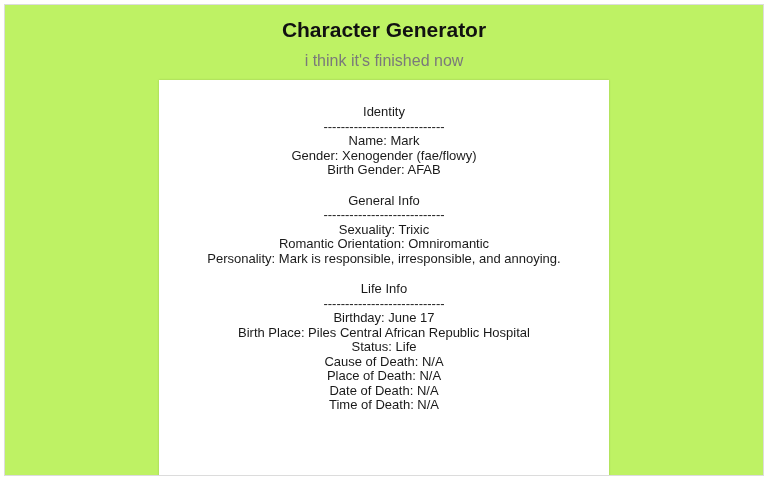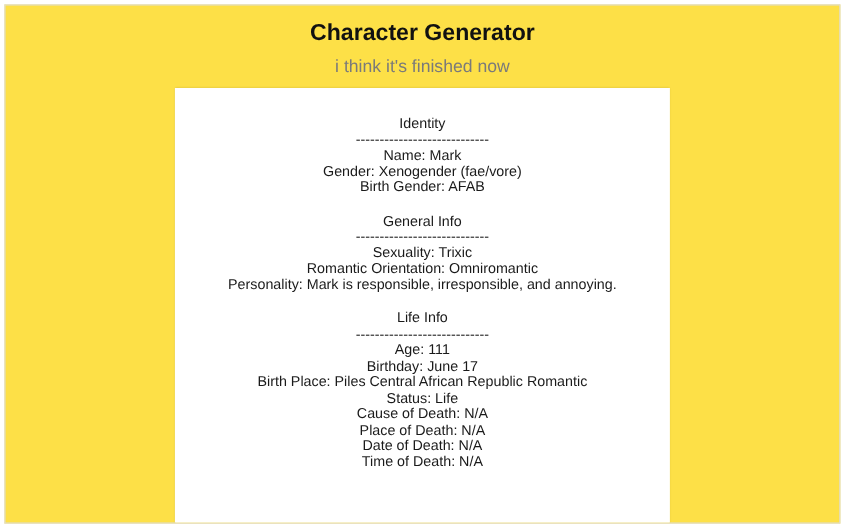--- a/index.html
+++ b/index.html
@@ -9,21 +9,21 @@
       height: 480px;
       overflow: hidden;
       background: #ffffff;
     }
     .frame {
       position: absolute;
       left: 4px;
       top: 4px;
       width: 758px;
       height: 470px;
-      background: #fde047;
+      background: #bef264;
       border: 1px solid #dcdcdc;
       overflow: hidden;
     }
     .title {
       position: absolute;
       left: 0;
       right: 0;
       top: 13px;
       text-align: center;
       font-family: "Liberation Sans", sans-serif;
@@ -85,38 +85,37 @@
   <h1 class="title">Character Generator</h1>
   <p class="subtitle">i think it's finished now</p>
 
   <div class="card">
     <div class="card-inner">
 
       <div class="section">
         <span class="section-heading">Identity</span>
         <span class="divider">----------------------------</span>
         <span class="line">Name: Mark</span>
-        <span class="line">Gender: Xenogender (fae/vore)</span>
+        <span class="line">Gender: Xenogender (fae/flowy)</span>
         <span class="line">Birth Gender: AFAB</span>
       </div>
 
       <div class="section">
         <span class="section-heading">General Info</span>
         <span class="divider">----------------------------</span>
         <span class="line">Sexuality: Trixic</span>
         <span class="line">Romantic Orientation: Omniromantic</span>
         <span class="line">Personality: Mark is responsible, irresponsible, and annoying.</span>
       </div>
 
       <div class="section">
         <span class="section-heading">Life Info</span>
         <span class="divider">----------------------------</span>
-        <span class="line">Age: 111</span>
         <span class="line">Birthday: June 17</span>
-        <span class="line">Birth Place: Piles Central African Republic Romantic</span>
+        <span class="line">Birth Place: Piles Central African Republic Hospital</span>
         <span class="line">Status: Life</span>
         <span class="line">Cause of Death: N/A</span>
         <span class="line">Place of Death: N/A</span>
         <span class="line">Date of Death: N/A</span>
         <span class="line">Time of Death: N/A</span>
       </div>
 
     </div>
   </div>
 </div>

